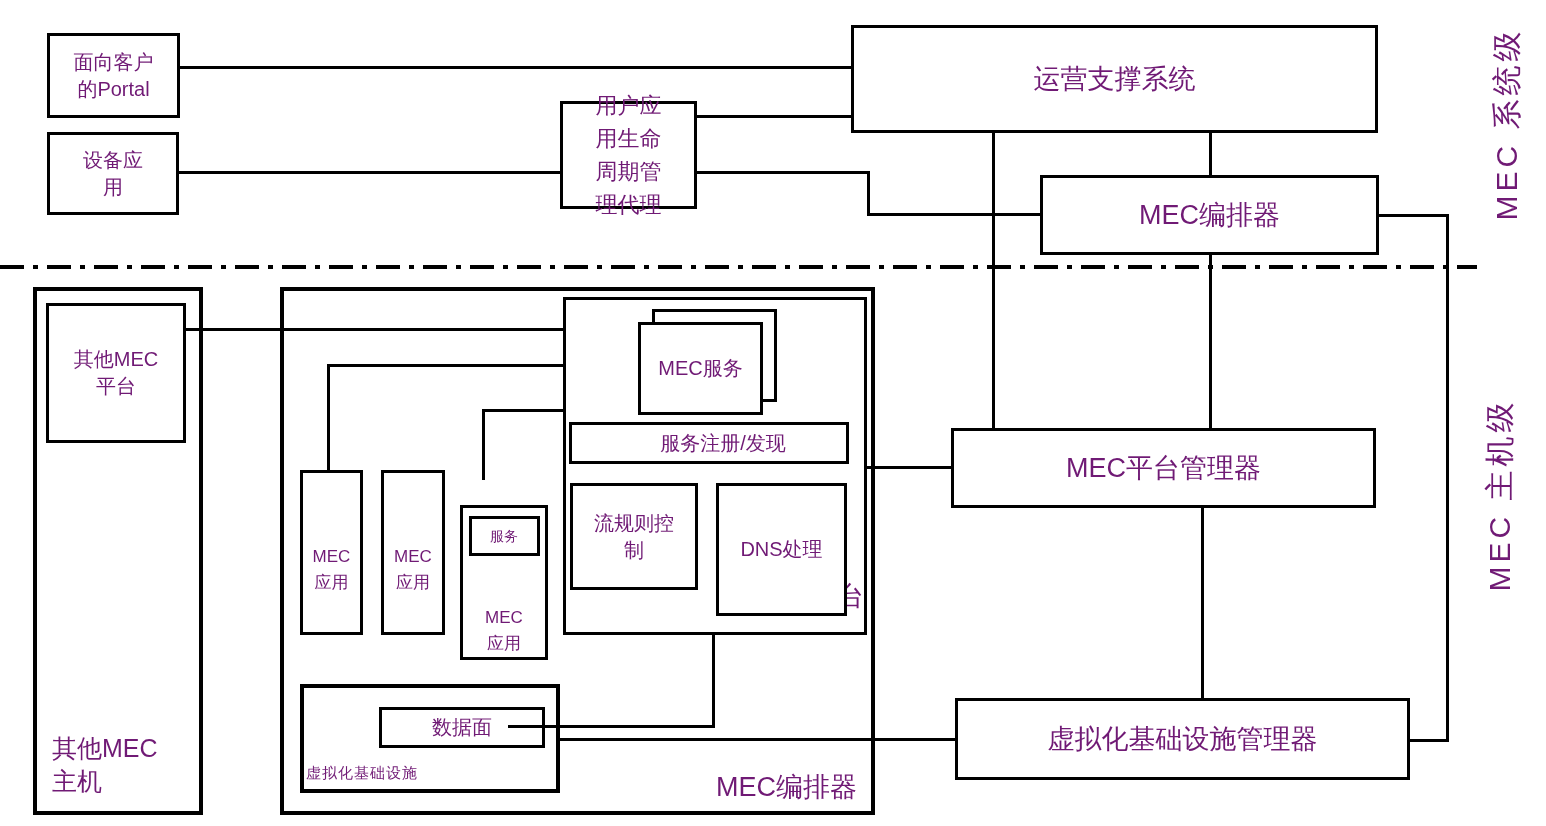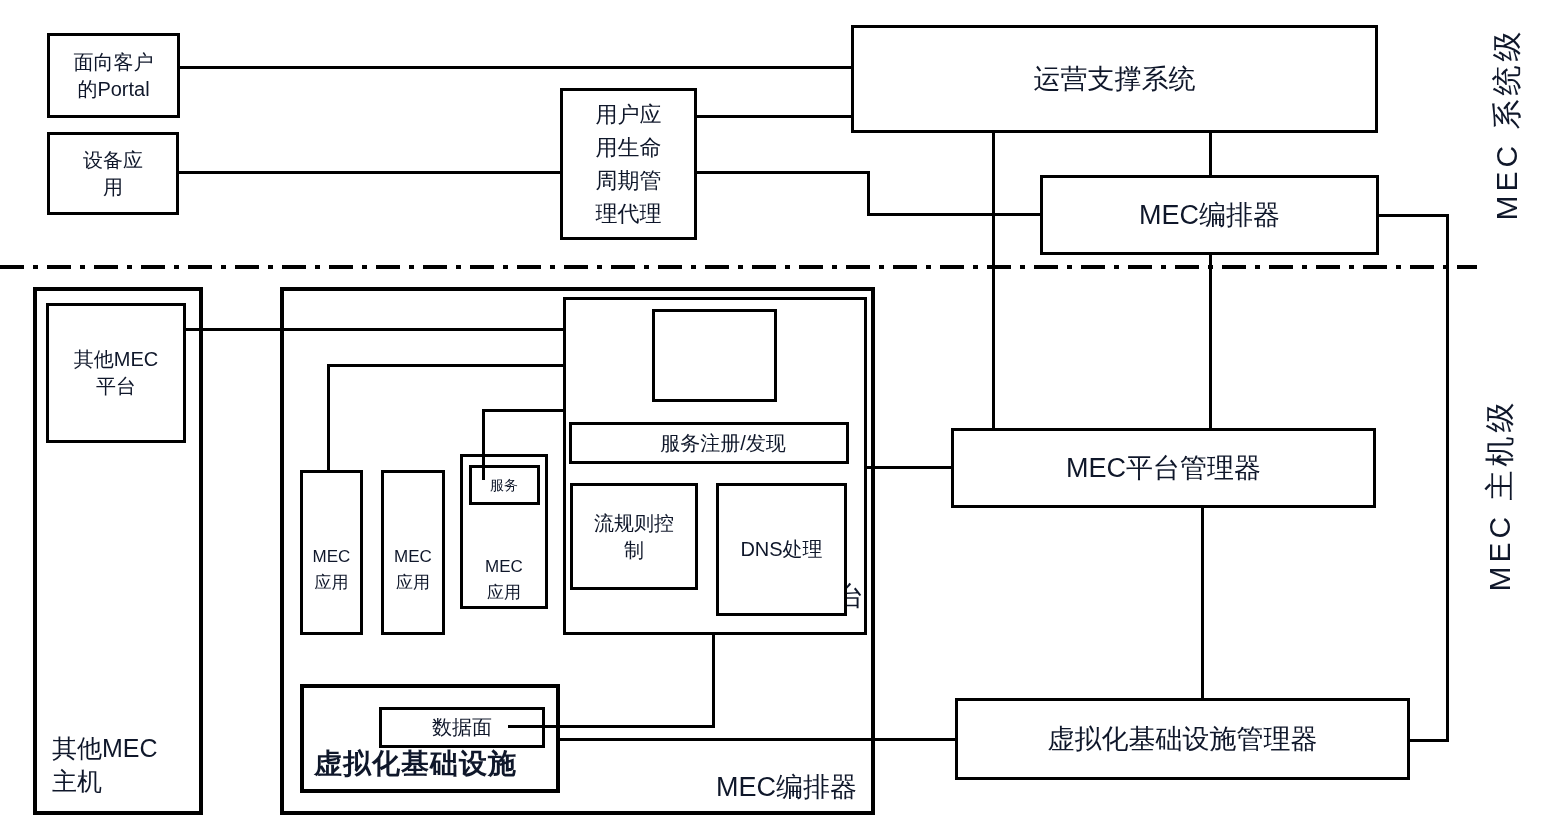--- a/index.html
+++ b/index.html
@@ -1,18 +1,18 @@
 <!DOCTYPE html>
 <html><head>
 <meta charset="utf-8">
 <style>
   html,body{margin:0;padding:0;background:#ffffff;}
   .canvas{
     position:relative;width:1546px;height:826px;background:#ffffff;overflow:hidden;
-    font-family:"Liberation Sans","DejaVu Sans",sans-serif;color:#0f172a;
+    font-family:"Liberation Sans","DejaVu Sans",sans-serif;color:#701a75;
   }
   .box{
     position:absolute;box-sizing:border-box;background:#ffffff;border:3px solid #000;
     display:flex;align-items:center;justify-content:center;text-align:center;
     white-space:pre-line;line-height:1.35;
   }
   .thick{border-width:4px;}
   .noflex{display:block;}
   .corner-label{position:absolute;white-space:pre-line;}
   .hline,.vline{position:absolute;background:#000;}
@@ -39,21 +39,21 @@
 <body>
 
 <div class="canvas">
 
   <div class="box f20" style="left:47px;top:33px;width:133px;height:85px;">面向客户
 的Portal</div>
 
   <div class="box f20" style="left:47px;top:132px;width:132px;height:83px;">设备应
 用</div>
 
-  <div class="box f22" style="left:560px;top:88px;width:137px;height:152px;">用户应
+  <div class="box f22" style="left:560px;top:101px;width:137px;height:108px;">用户应
 用生命
 周期管
 理代理</div>
 
   <div class="box f27" style="left:851px;top:25px;width:527px;height:108px;">运营支撑系统</div>
 
   <div class="box f27" style="left:1040px;top:175px;width:339px;height:80px;">MEC编排器</div>
 
   <div class="divider" style="left:0;top:265px;width:1477px;"></div>
 
@@ -70,39 +70,40 @@
 
   <div class="box thick noflex" style="left:280px;top:287px;width:595px;height:528px;">
     <span class="corner-label" style="right:14px;bottom:6px;font-size:27px;">MEC编排器</span>
   </div>
 
   <div class="box noflex" style="left:563px;top:297px;width:304px;height:338px;">
     <span class="corner-label" style="left:0;right:0;bottom:18px;font-size:27px;text-align:right;font-family:Liberation Serif, serif;">MEC平台</span>
   </div>
 
   <div class="box" style="left:652px;top:309px;width:125px;height:93px;"></div>
+  <div class="box f20" style="left:638px;top:322px;width:125px;height:93px;">MEC服务</div>
 
   <div class="box f20" style="left:569px;top:422px;width:280px;height:42px;padding-left:28px;">服务注册/发现</div>
 
   <div class="box f20" style="left:570px;top:483px;width:128px;height:107px;text-align:center;">流规则控
 制</div>
   <div class="box f20" style="left:716px;top:483px;width:131px;height:133px;">DNS处理</div>
 
   <div class="box f17 app-pad" style="left:300px;top:470px;width:63px;height:165px;">MEC
 应用</div>
   <div class="box f17 app-pad" style="left:381px;top:470px;width:64px;height:165px;">MEC
 应用</div>
-  <div class="box f17 app3" style="left:460px;top:454px;width:88px;height:155px;gap:48px;">
+  <div class="box f17 app3" style="left:460px;top:505px;width:88px;height:155px;gap:48px;">
     <span class="subservice f14">服务</span>
     <span class="app3-label">MEC
 应用</span>
   </div>
 
   <div class="box thick noflex" style="left:300px;top:684px;width:260px;height:109px;">
-    <span class="corner-label" style="left:10px;bottom:6px;font-size:28px;letter-spacing:1px;font-weight:bold;">虚拟化基础设施</span>
+    <span class="corner-label" style="left:2px;bottom:6px;font-size:15px;letter-spacing:1px;">虚拟化基础设施</span>
   </div>
   <div class="box f20" style="left:342px;top:707px;width:166px;height:41px;margin-left:37px;">数据面</div>
 
   <div class="box f27" style="left:955px;top:698px;width:455px;height:82px;">虚拟化基础设施管理器</div>
   <div class="box f27" style="left:951px;top:428px;width:425px;height:80px;">MEC平台管理器</div>
 
   <div class="hline" style="left:180px;top:66px;width:671px;height:3px;"></div>
   <div class="hline" style="left:179px;top:171px;width:381px;height:3px;"></div>
   <div class="hline" style="left:697px;top:115px;width:154px;height:3px;"></div>
   <div class="hline" style="left:697px;top:171px;width:173px;height:3px;"></div>

